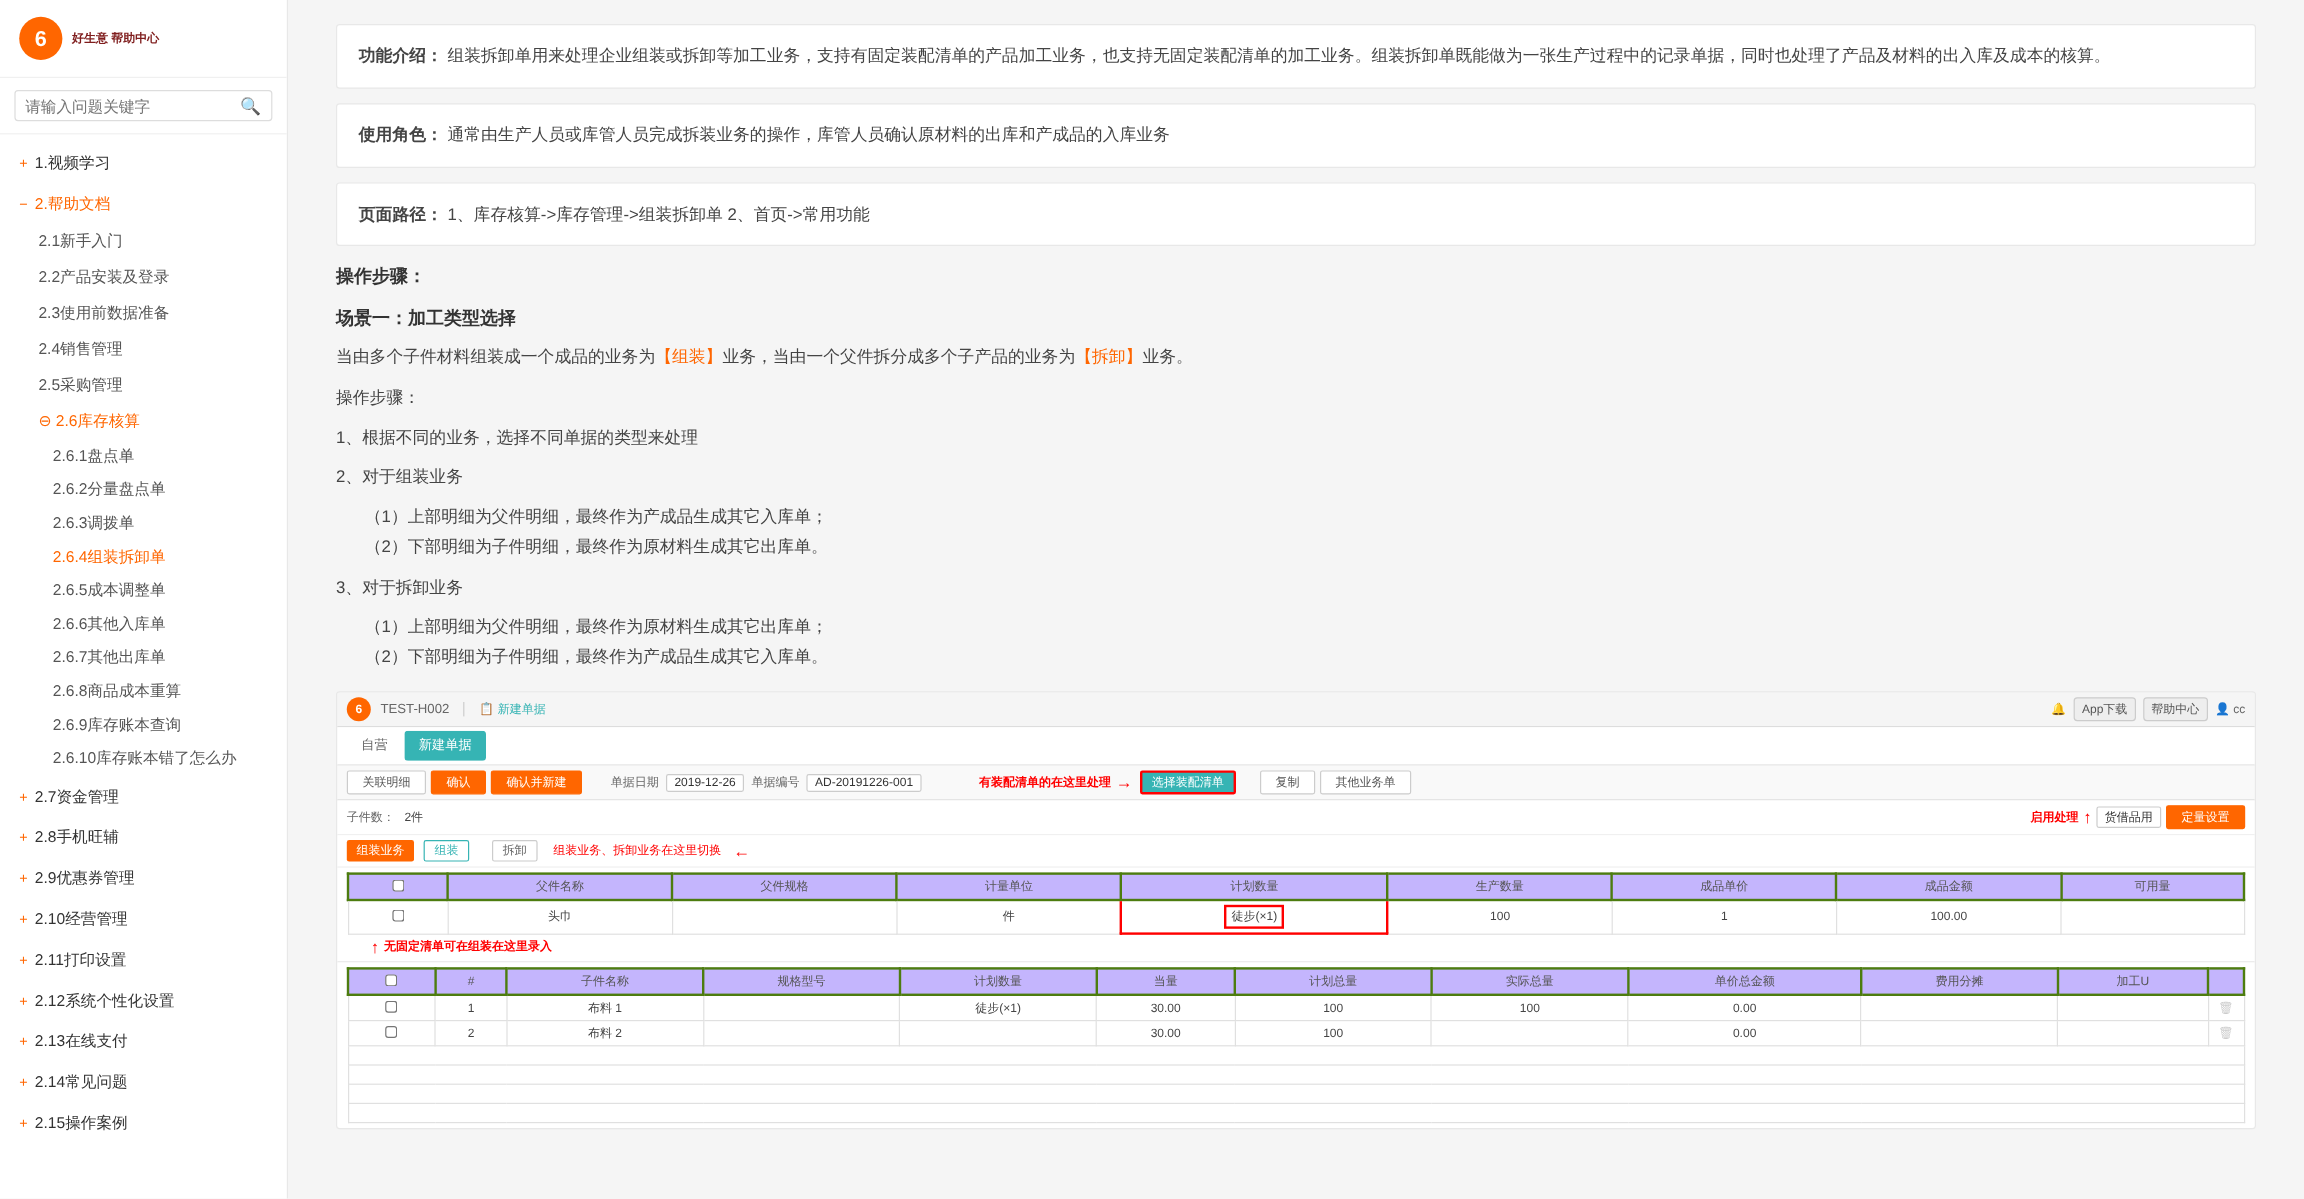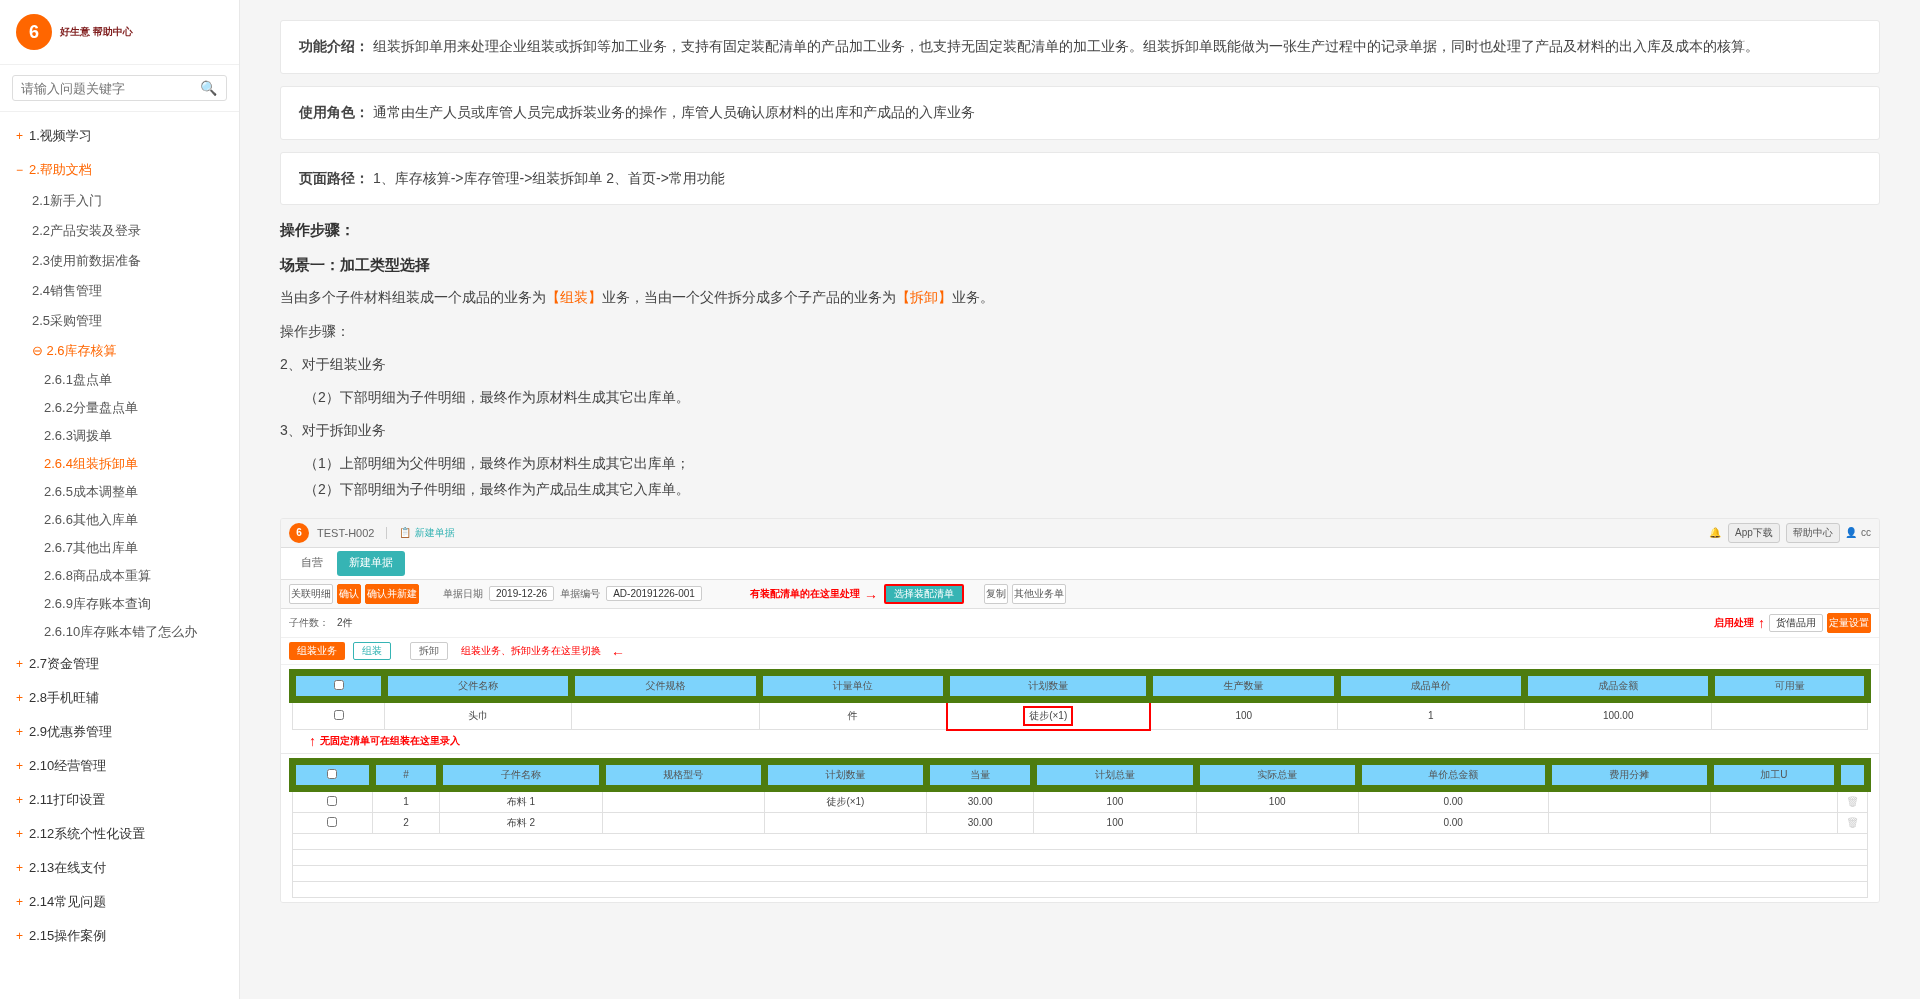--- a/index.html
+++ b/index.html
@@ -240,21 +240,21 @@
       align-items: center;
       gap: 8px;
     }
     .fake-toolbar-group {
       display: flex; gap: 4px; align-items: center;
     }
     .fake-btn {
       background: #fff;
       border: 1px solid #ccc;
       border-radius: 2px;
-      padding: 2px 1px;
+      padding: 2px 12px;
       font-size: 10px;
       color: #555;
     }
     .fake-btn.orange {
       background: #ff6600;
       color: #fff;
       border-color: #ff6600;
     }
     .fake-form-row {
       display: flex;
@@ -265,22 +265,22 @@
       border-bottom: 1px solid #f0f0f0;
       flex-wrap: wrap;
     }
     .fake-form-label { color: #666; font-size: 10px; white-space: nowrap; }
     .fake-table {
       width: 100%;
       border-collapse: collapse;
       font-size: 10px;
     }
     .fake-table th {
-      background: #7dd3fc;
-      border: 7px solid #4d7c0f;
+      background: #c4b5fd;
+      border: 2px solid #4d7c0f;
       padding: 3px 6px;
       text-align: center;
       color: #555;
       font-weight: normal;
     }
     .fake-table td {
       border: 1px solid #e0e0e0;
       padding: 3px 6px;
       text-align: center;
       color: #444;
@@ -421,22 +421,24 @@
 
     <div class="section-title">操作步骤：</div>
 
     <div class="section-title">场景一：加工类型选择</div>
     <p class="content-text">
       当由多个子件材料组装成一个成品的业务为<span class="highlight">【组装】</span>业务，当由一个父件拆分成多个子产品的业务为<span class="highlight">【拆卸】</span>业务。
     </p>
 
     <p class="content-text">操作步骤：</p>
 
+    <p class="content-text">1、根据不同的业务，选择不同单据的类型来处理</p>
 
     <p class="content-text">2、对于组装业务</p>
+    <p class="sub-item-text">（1）上部明细为父件明细，最终作为产成品生成其它入库单；</p>
     <p class="sub-item-text">（2）下部明细为子件明细，最终作为原材料生成其它出库单。</p>
 
     <p class="content-text" style="margin-top:8px;">3、对于拆卸业务</p>
     <p class="sub-item-text">（1）上部明细为父件明细，最终作为原材料生成其它出库单；</p>
     <p class="sub-item-text">（2）下部明细为子件明细，最终作为产成品生成其它入库单。</p>
 
     <div class="screenshot-container">
       <div class="fake-screenshot">
 
         <div class="fake-top-bar">

